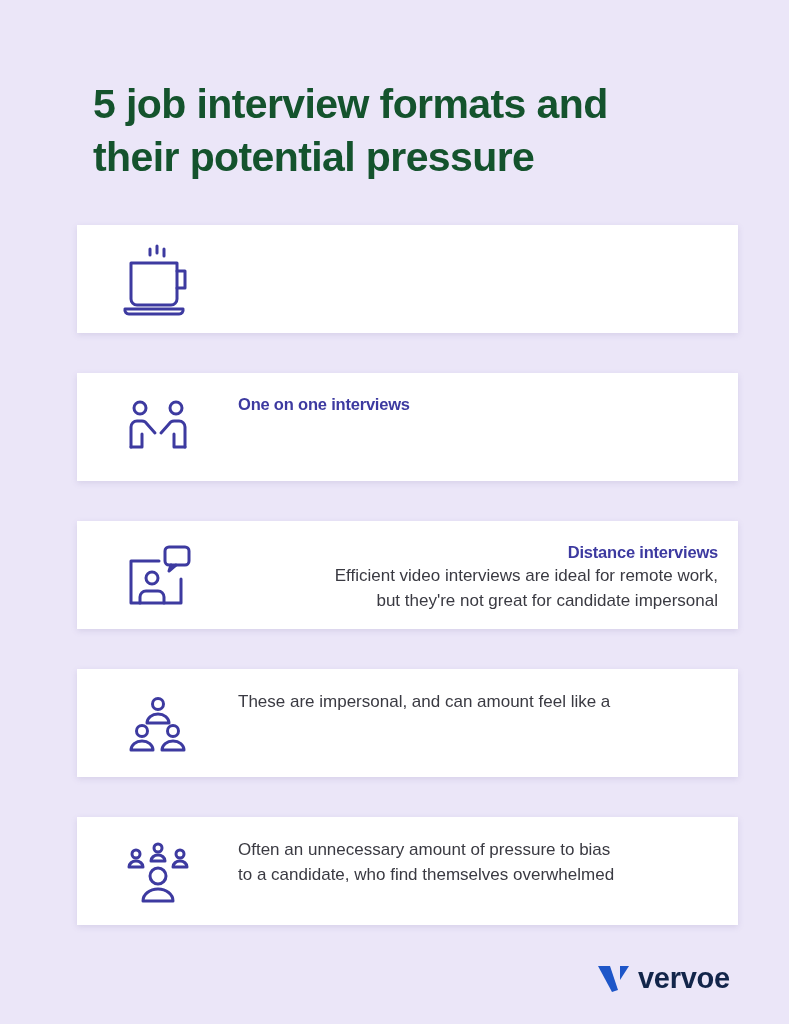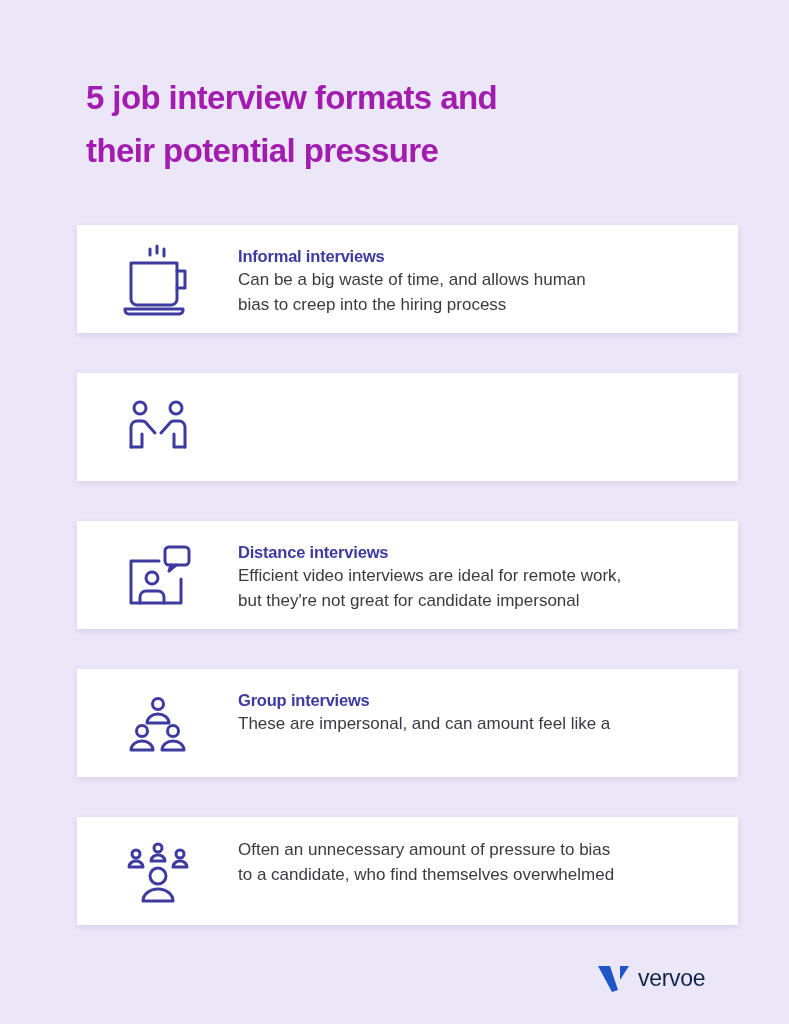--- a/index.html
+++ b/index.html
@@ -7,26 +7,26 @@
       width: 789px; height: 1024px;
       background: #ebe6f8;
       position: relative;
       overflow: hidden;
       font-family: "Liberation Sans", "DejaVu Sans", sans-serif;
     }
     .title {
       position: absolute;
       left: 77px; top: 62px;
       width: 640px;
-      font-size: 33px;
+      font-size: 41px;
       line-height: 53px;
       font-weight: 700;
-      color: #a21caf;
+      color: #14532d;
       letter-spacing: -0.6px;
-      margin: 9px;
+      margin: 16px;
     }
     .card {
       position: absolute;
       left: 77px;
       width: 661px;
       height: 108px;
       background: #ffffff;
       box-shadow: 0 2px 6px rgba(120, 110, 170, 0.18);
     }
     .icon {
@@ -54,22 +54,22 @@
       margin-top: 1px;
     }
     .logo {
       position: absolute;
       left: 598px; top: 961px;
       height: 34px;
       display: flex; align-items: center;
     }
     .logo svg { display: block; }
     .logo-text {
-      font-size: 23px;
-      font-weight: 400;
+      font-size: 29px;
+      font-weight: 700;
       color: #12254a;
       margin-left: 8px;
       letter-spacing: -0.3px;
       line-height: 34px;
     }
   </style>
 </head>
 <body>
 
 <h1 class="title">
@@ -81,48 +81,42 @@
   <div class="icon">
     <svg viewBox="0 0 80 76" fill="none" stroke="#3d3aa0" stroke-width="3" stroke-linecap="round" stroke-linejoin="round">
       <line x1="33" y1="8" x2="33" y2="14"></line>
       <line x1="40" y1="5" x2="40" y2="12"></line>
       <line x1="47" y1="8" x2="47" y2="15"></line>
       <path d="M14 22 H60 V58 a6 6 0 0 1 -6 6 H20 a6 6 0 0 1 -6 -6 Z"></path>
       <path d="M60 30 H68 V47 H60"></path>
       <path d="M8 68 H66 a4 4 0 0 1 -4 5 H12 a4 4 0 0 1 -4 -5 Z"></path>
     </svg>
   </div>
-  <div class="text">
-    <div class="heading">Informal interviews</div>
-    <div class="desc">
-      <span>Can be a big waste of time, and allows human</span><br>
-      <span>bias to creep into the hiring process</span>
-    </div>
-  </div>
 </div>
 
 <div class="card" style="top:373px;">
   <div class="icon">
     <svg viewBox="0 0 80 76" fill="none" stroke="#3d3aa0" stroke-width="3" stroke-linecap="round" stroke-linejoin="round">
       <circle cx="23" cy="19" r="6"></circle>
       <circle cx="59" cy="19" r="6"></circle>
       <path d="M14 58 V38 a6 6 0 0 1 6 -6 h5 a6 6 0 0 1 5 3 l8 9"></path>
       <path d="M14 58 H25 V45"></path>
       <path d="M68 58 V38 a6 6 0 0 0 -6 -6 h-5 a6 6 0 0 0 -5 3 l-8 9"></path>
       <path d="M68 58 H57 V45"></path>
     </svg>
   </div>
   <div class="text">
+    <div class="heading">One on one interviews</div>
     <div class="desc">
       <br>
     </div>
   </div>
 </div>
 
-<div class="card" style="top:521px;">
+<div class="card" style="top:521px;text-align:right;">
   <div class="icon">
     <svg viewBox="0 0 80 76" fill="none" stroke="#3d3aa0" stroke-width="3" stroke-linecap="round" stroke-linejoin="round">
       <path d="M42 24 H14 V66 H64 V42"></path>
       <rect x="48" y="10" width="24" height="18" rx="4"></rect>
       <path d="M54 28 L52 34 L59 28"></path>
       <circle cx="35" cy="41" r="6"></circle>
       <path d="M23 66 v-6 a6 6 0 0 1 6 -6 h12 a6 6 0 0 1 6 6 v6"></path>
     </svg>
   </div>
   <div class="text">
@@ -139,21 +133,20 @@
     <svg viewBox="0 0 80 76" fill="none" stroke="#3d3aa0" stroke-width="3" stroke-linecap="round" stroke-linejoin="round">
       <circle cx="41" cy="19" r="5.5"></circle>
       <path d="M30 38 a11 9 0 0 1 22 0 Z"></path>
       <circle cx="25" cy="46" r="5.5"></circle>
       <path d="M14 65 a11 9 0 0 1 22 0 Z"></path>
       <circle cx="56" cy="46" r="5.5"></circle>
       <path d="M45 65 a11 9 0 0 1 22 0 Z"></path>
     </svg>
   </div>
   <div class="text">
-    <div class="heading">Group interviews</div>
     <div class="desc">
       <span>These are impersonal, and can amount feel like a</span><br>
     </div>
   </div>
 </div>
 
 <div class="card" style="top:817px;">
   <div class="icon">
     <svg viewBox="0 0 80 76" fill="none" stroke="#3d3aa0" stroke-width="3" stroke-linecap="round" stroke-linejoin="round">
       <circle cx="19" cy="21" r="4"></circle>

